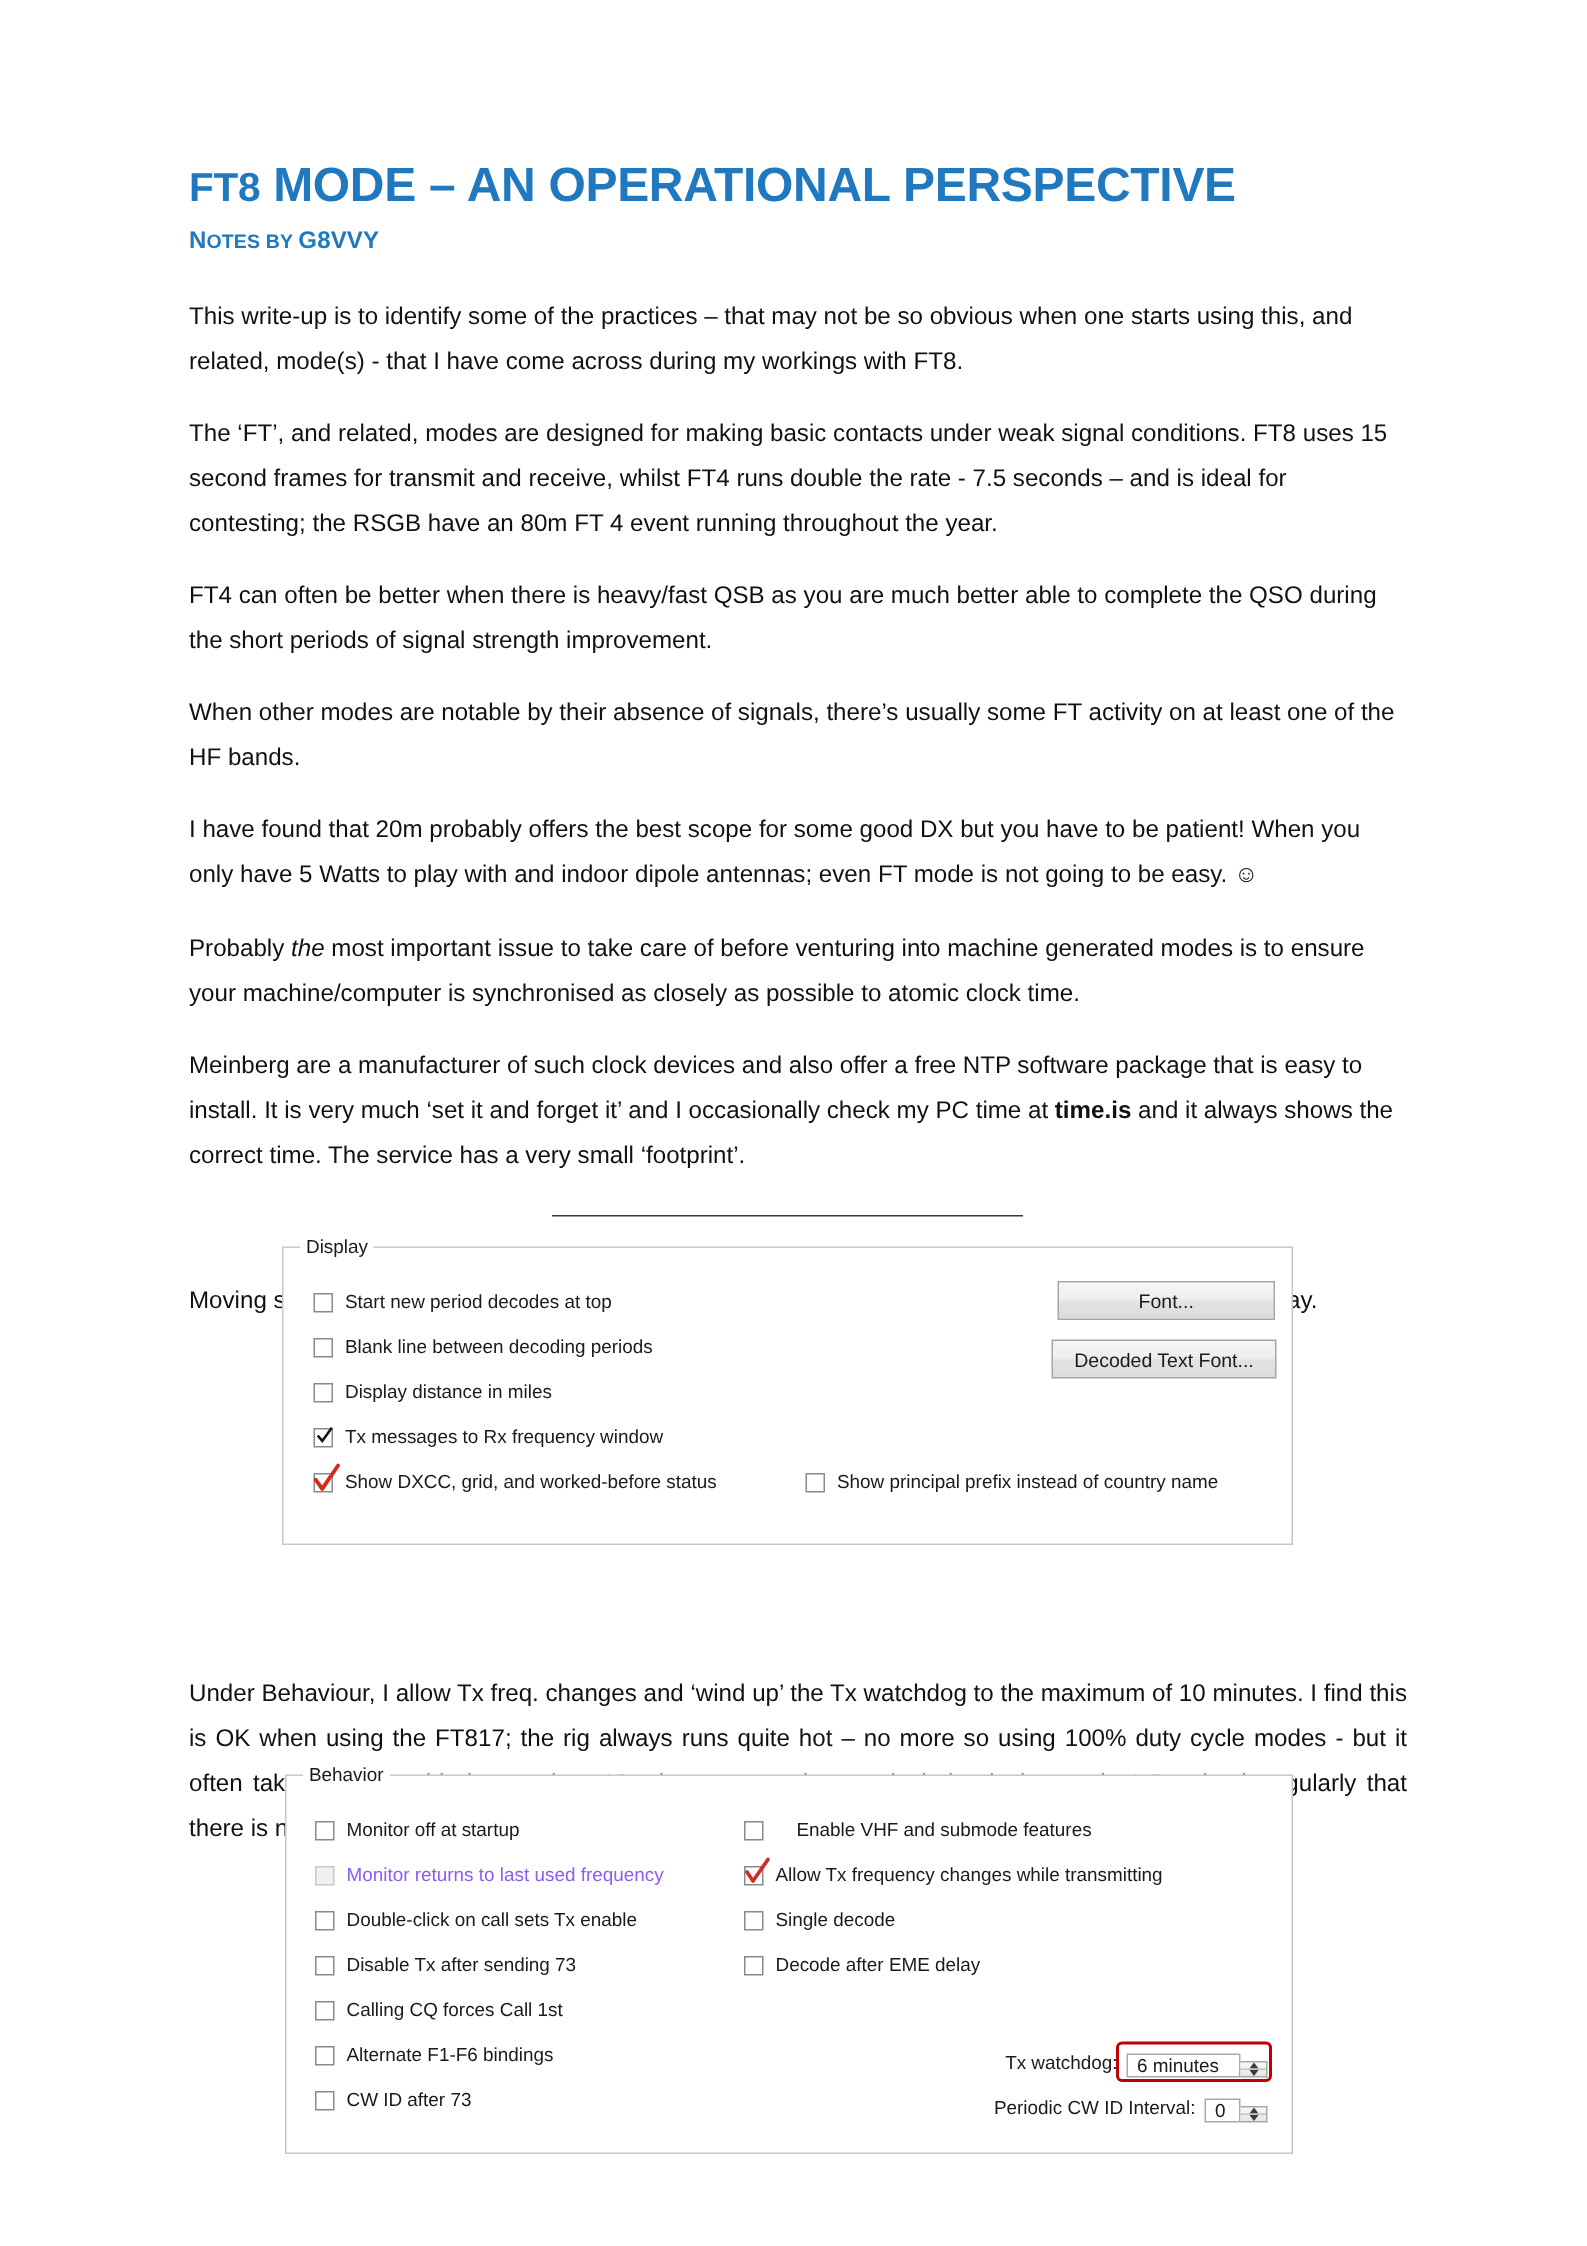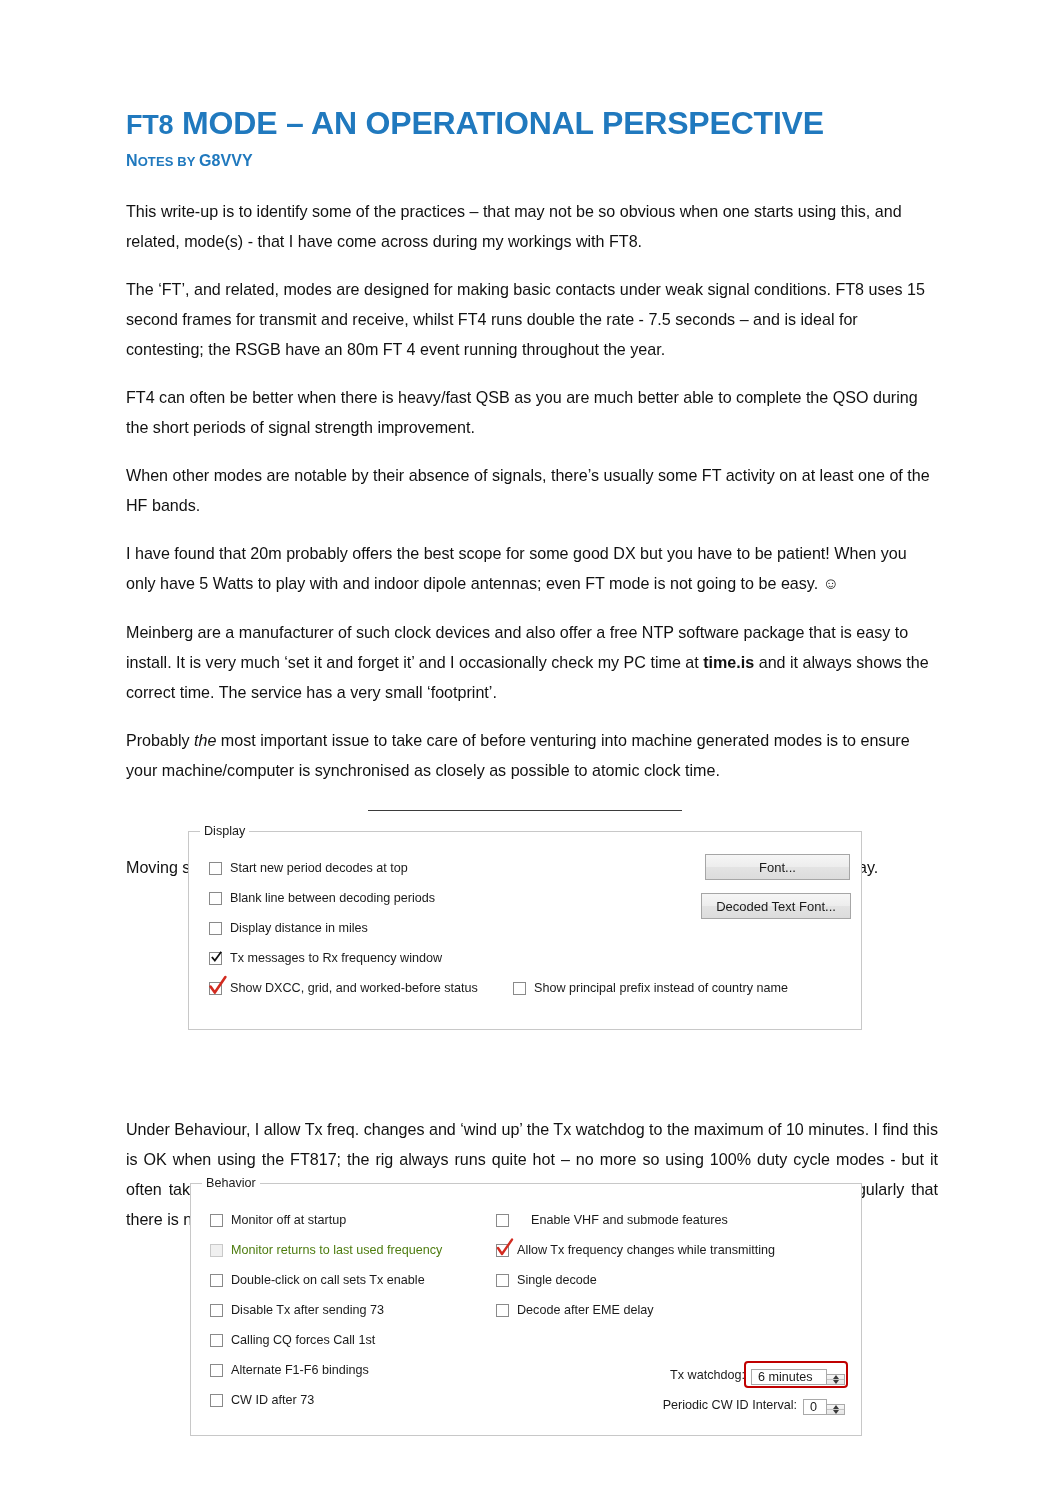--- a/index.html
+++ b/index.html
@@ -153,21 +153,21 @@
   }
   .cbox .tick-red {
     position: absolute;
     left: -2px;
     top: -8px;
     width: 20px;
     height: 22px;
     overflow: visible;
   }
   .cblabel { color: #1a1a1a; }
-  .cblabel.disabled { color: #4d7c0f; }
+  .cblabel.disabled { color: #8b5cf6; }
 
   
   .winbtn {
     position: absolute;
     border: 1px solid #a6a6a6;
     background: linear-gradient(to bottom, #f6f6f6 0%, #ededed 48%, #e3e3e3 52%, #dcdcdc 100%);
     box-sizing: border-box;
     font-size: 13px;
     color: #1a1a1a;
     display: flex;
@@ -245,23 +245,23 @@
 
     <div class="doc-subtitle"><span class="sc-first">N</span><span class="sc-rest">OTES BY </span><span class="sc-first">G8VVY</span></div>
 
     <p class="body first">This write-up is to identify some of the practices – that may not be so obvious when one starts using this, and related, mode(s) - that I have come across during my workings with FT8.</p>
     <p class="body">The ‘FT’, and related, modes are designed for making basic contacts under weak signal conditions. FT8 uses 15 second frames for transmit and receive, whilst FT4 runs double the rate - 7.5 seconds – and is ideal for contesting; the RSGB have an 80m FT 4 event running throughout the year.</p>
     <p class="body">FT4 can often be better when there is heavy/fast QSB as you are much better able to complete the QSO during the short periods of signal strength improvement.</p>
     <p class="body">When other modes are notable by their absence of signals, there’s usually some FT activity on at least one of the HF bands.</p>
 
     <p class="body"><span>I have found that 20m probably offers the best scope for some good DX but you have to be patient! When you only have 5 Watts to play with and indoor dipole antennas; even FT mode is not going to be easy. </span><span class="smiley">☺</span></p>
 
+    <p class="body"><span>Probably </span><span class="it">the</span><span> most important issue to take care of before venturing into machine generated modes is to ensure your machine/computer is synchronised as closely as possible to atomic clock time.</span></p>
+
     <p class="body"><span>Meinberg are a manufacturer of such clock devices and also offer a free NTP software package that is easy to install. It is very much ‘set it and forget it’ and I occasionally check my PC time at </span><span class="bd">time.is</span><span> and it always shows the correct time. The service has a very small ‘footprint’.</span></p>
-
-    <p class="body"><span>Probably </span><span class="it">the</span><span> most important issue to take care of before venturing into machine generated modes is to ensure your machine/computer is synchronised as closely as possible to atomic clock time.</span></p>
 
     <div class="divider-wrap">
       <div class="divider"></div>
     </div>
 
     <p class="body justified">Moving straight to the WSJT-X GUI; I ‘check’ the DXCC, grid and worked-before status box under Display.</p>
 
     <div style="height:214px"></div>
 
     <p class="body justified">Under Behaviour, I allow Tx freq. changes and ‘wind up’ the Tx watchdog to the maximum of 10 minutes. I find this is OK when using the FT817; the rig always runs quite hot – no more so using 100% duty cycle modes - but it often takes considerably longer than 10 minutes to work a particularly elusive station! Do check regularly that there is no one sitting on your transmit frequency that could be drowning your signal!</p>
@@ -296,21 +296,21 @@
 
     <div class="cbrow" style="left:20px; top:148px;">
       <span class="cbox">
         <svg class="tick-red" viewBox="0 0 20 22">
           <path d="M2.5 11.5 L6.8 17.6 L17.4 2.0" fill="none" stroke="#D22B20" stroke-width="2.6" stroke-linecap="round" stroke-linejoin="round"></path>
         </svg>
       </span>
       <span class="cblabel">Show DXCC, grid, and worked-before status</span>
     </div>
 
-    <div class="cbrow" style="left:324px; top:148px;">
+    <div class="cbrow" style="left:348px; top:148px;">
       <span class="cbox"></span>
       <span class="cblabel">Show principal prefix instead of country name</span>
     </div>
 
     <div class="winbtn" style="left:516px; top:22px; width:145px; height:26px;">Font...</div>
     <div class="winbtn" style="left:512px; top:61px; width:150px; height:26px;">Decoded Text Font...</div>
   </div>
 
   <div class="groupbox behavior-box">
     <span class="gb-title">Behavior</span>

